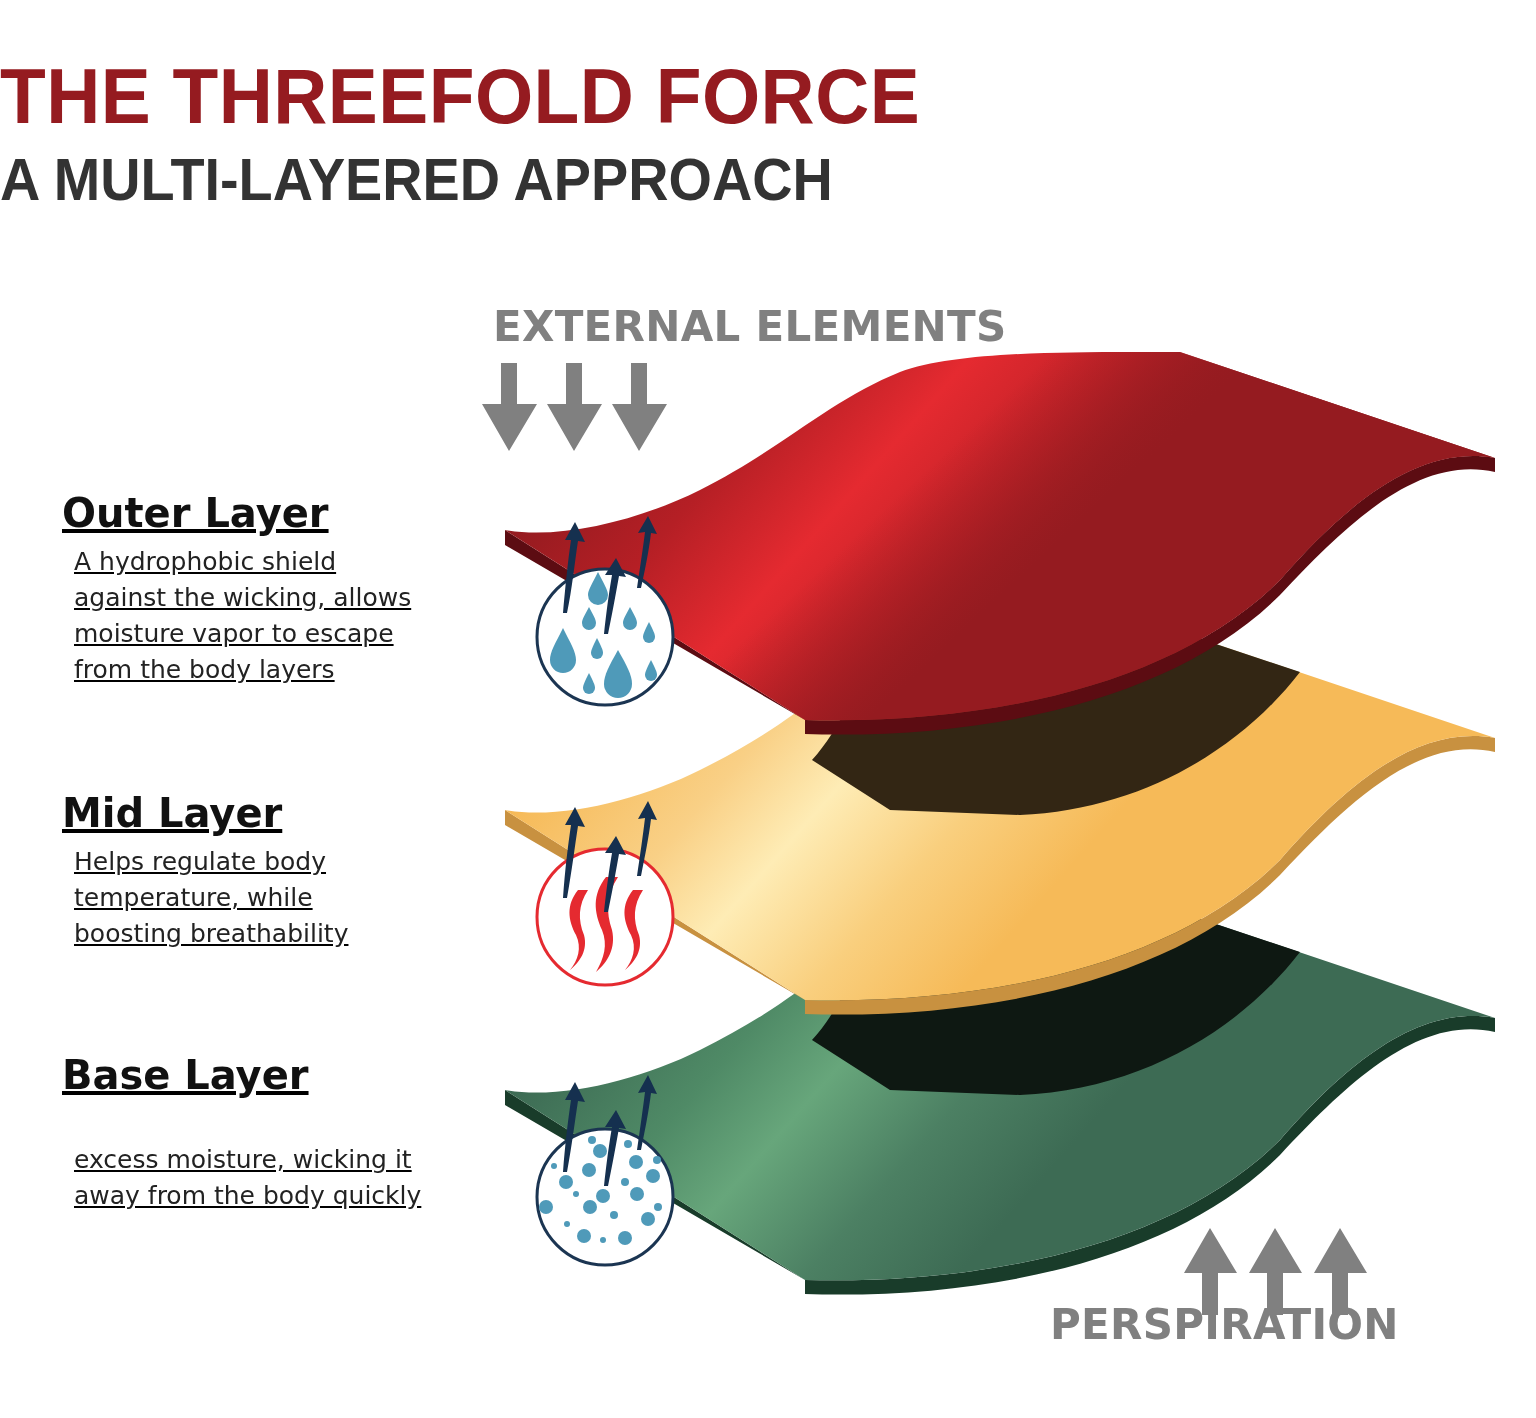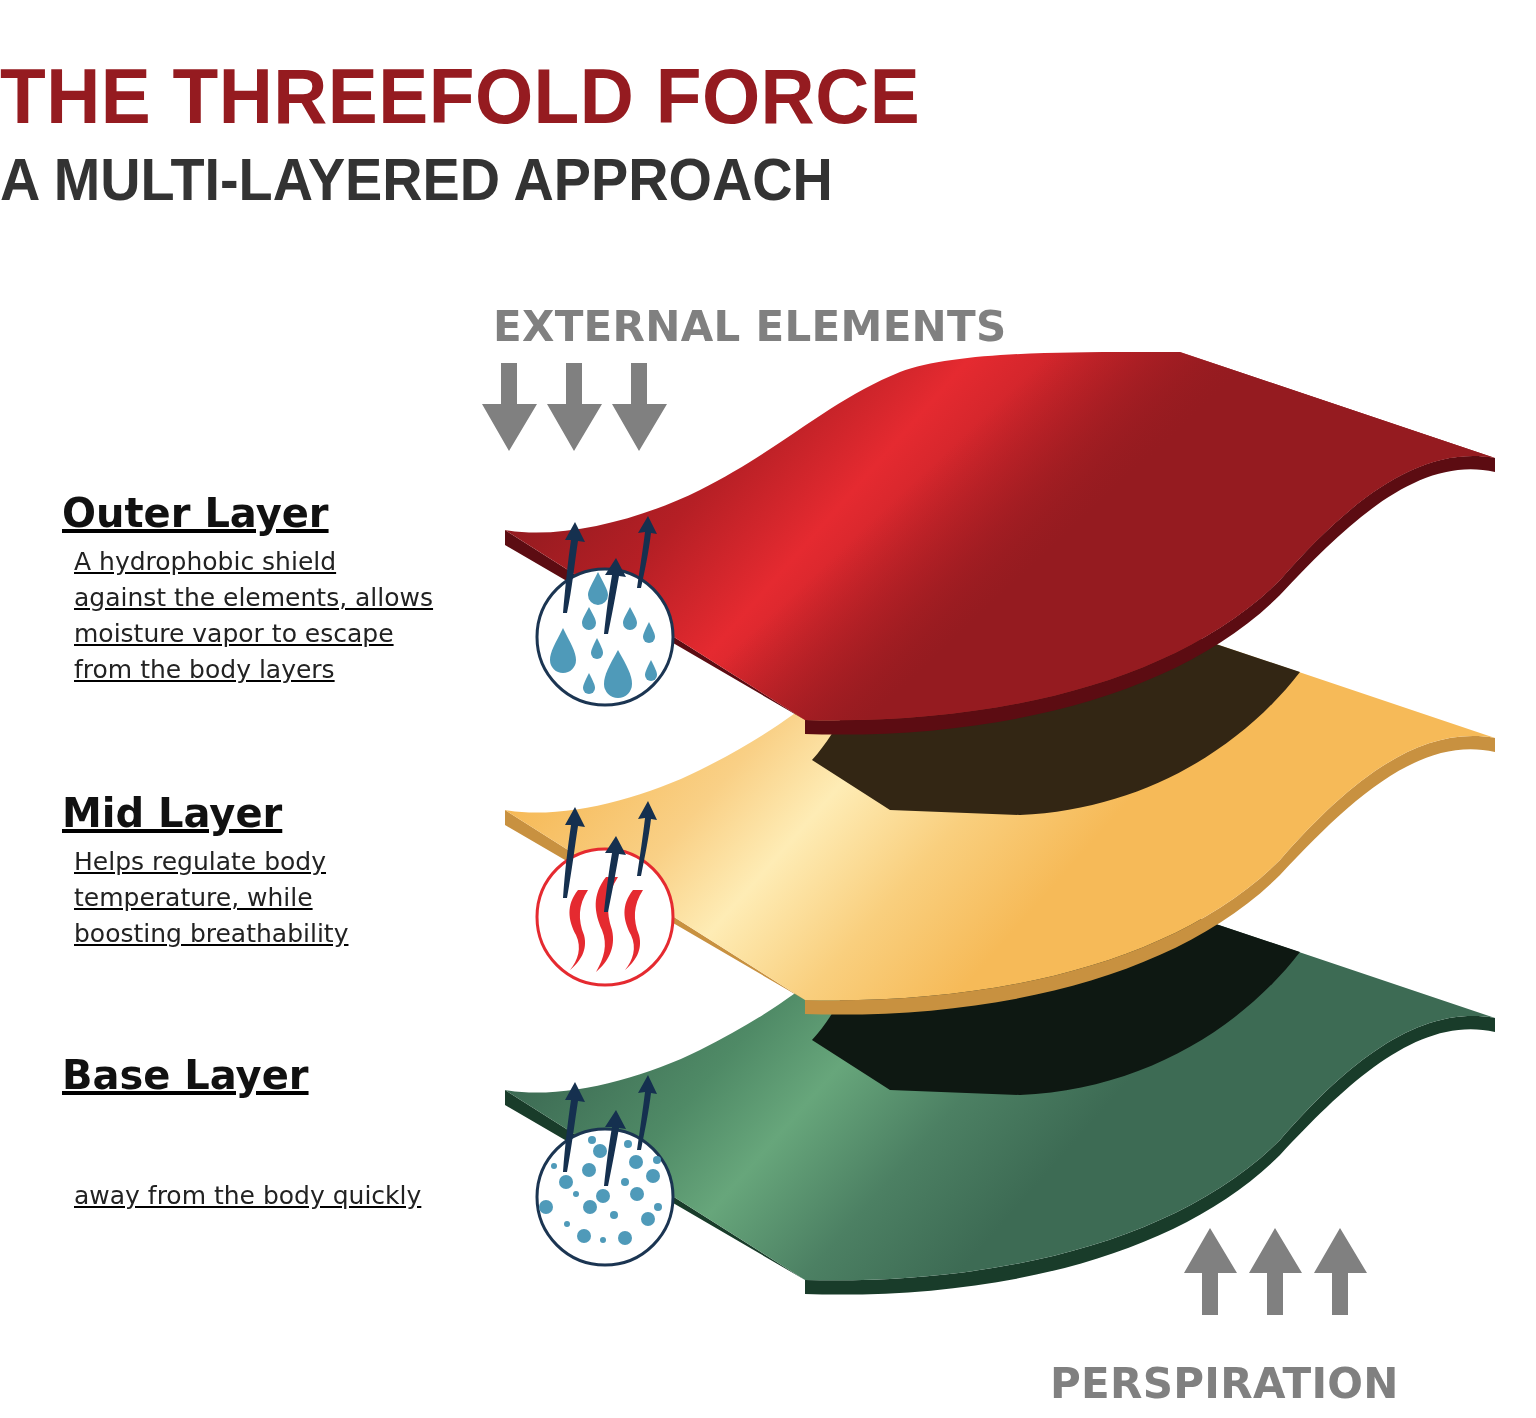--- a/index.html
+++ b/index.html
@@ -1,21 +1,21 @@
 <!DOCTYPE html>
 <html><head>
 <meta charset="utf-8">
 <style>
   html, body { margin: 0; padding: 0; background: #ffffff; }
   body { width: 1536px; height: 1418px; position: relative; overflow: hidden; font-family: "Liberation Sans", sans-serif; }
   .title { position: absolute; left: 0; top: 56px; margin: 0; font-family: "Liberation Sans", sans-serif; font-weight: 700; font-size: 78px; line-height: 80px; color: #951b20; letter-spacing: 0.5px; transform: scaleX(0.96); transform-origin: left center; white-space: nowrap; }
   .subtitle { position: absolute; left: 0; top: 148px; margin: 0; font-family: "Liberation Sans", sans-serif; font-weight: 700; font-size: 60px; line-height: 64px; color: #333333; transform: scaleX(0.93); transform-origin: left center; white-space: nowrap; }
   .force-label { position: absolute; font-family: "DejaVu Sans", sans-serif; font-weight: 700; font-size: 42px; color: #808080; white-space: nowrap; letter-spacing: 0.3px; }
   .ext-label { left: 493px; top: 302px; }
-  .persp-label { left: 1050px; top: 1359px; }
+  .persp-label { left: 1050px; top: 1300px; }
   .layer-block { position: absolute; left: 62px; width: 440px; text-decoration: underline; }
   .layer-name { margin: 0; font-family: "DejaVu Sans", sans-serif; font-weight: 700; font-size: 40px; line-height: 46px; color: #111111; }
   .layer-desc { margin: 8px 0 0 12px; font-family: "DejaVu Sans", sans-serif; font-weight: 400; font-size: 25px; line-height: 36px; color: #222222; }
   .outer-block { top: 490px; }
   .mid-block { top: 790px; }
   .base-block { top: 1052px; }
   svg.stage { position: absolute; left: 0; top: 0; }
 </style>
 </head>
 <body>
@@ -23,40 +23,40 @@
 <h1 class="title">THE THREEFOLD FORCE</h1>
 <h2 class="subtitle">A MULTI-LAYERED APPROACH</h2>
 
 <div class="force-label ext-label">EXTERNAL ELEMENTS</div>
 <div class="force-label persp-label">PERSPIRATION</div>
 
 <div class="layer-block outer-block">
   <h3 class="layer-name">Outer Layer</h3>
   <p class="layer-desc">
     <span>A hydrophobic shield</span><br>
-    <span>against the elements, allows</span><br>
+    <span>against the wicking, allows</span><br>
     <span>moisture vapor to escape</span><br>
     <span>from the body layers</span>
   </p>
 </div>
 
 <div class="layer-block mid-block">
   <h3 class="layer-name">Mid Layer</h3>
   <p class="layer-desc">
     <span>Helps regulate body</span><br>
     <span>temperature, while</span><br>
     <span>boosting breathability</span>
   </p>
 </div>
 
 <div class="layer-block base-block">
   <h3 class="layer-name">Base Layer</h3>
   <p class="layer-desc">
     <br>
-    <br>
+    <span>excess moisture, wicking it</span><br>
     <span>away from the body quickly</span>
   </p>
 </div>
 
 <svg class="stage" width="1536" height="1418" viewBox="0 0 1536 1418">
   <defs>
     <linearGradient id="gRed" x1="560" y1="480" x2="900" y2="780" gradientUnits="userSpaceOnUse">
       <stop offset="0" stop-color="#951b20"></stop>
       <stop offset="0.25" stop-color="#b51f25"></stop>
       <stop offset="0.5" stop-color="#e52a30"></stop>

